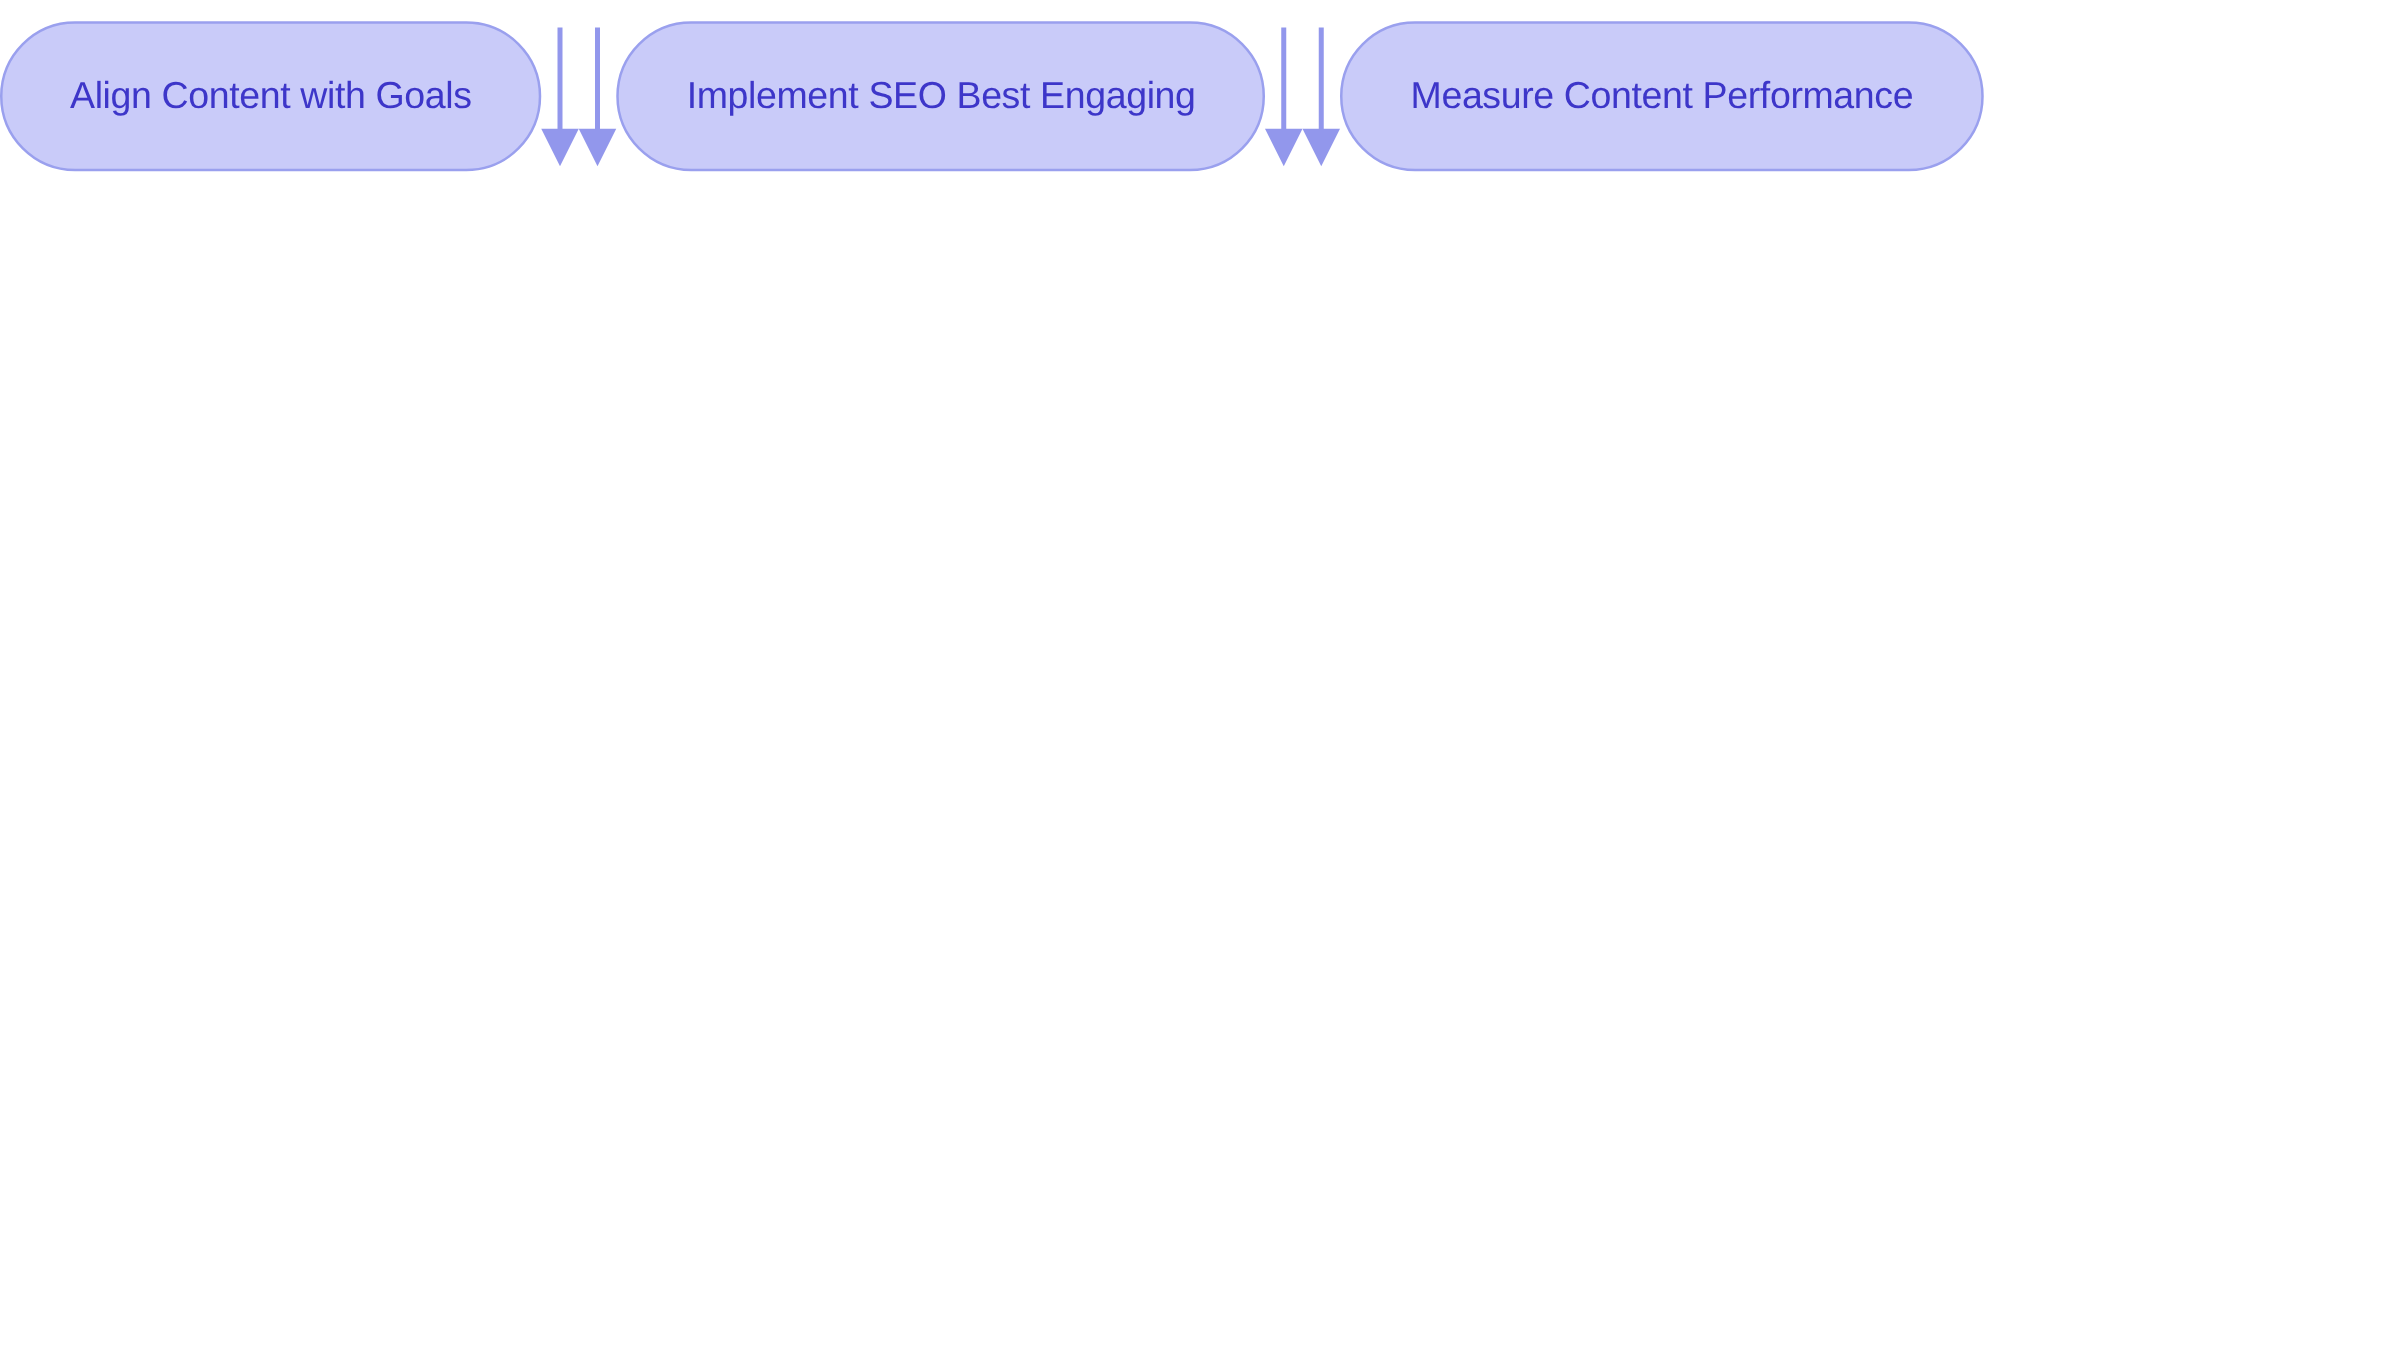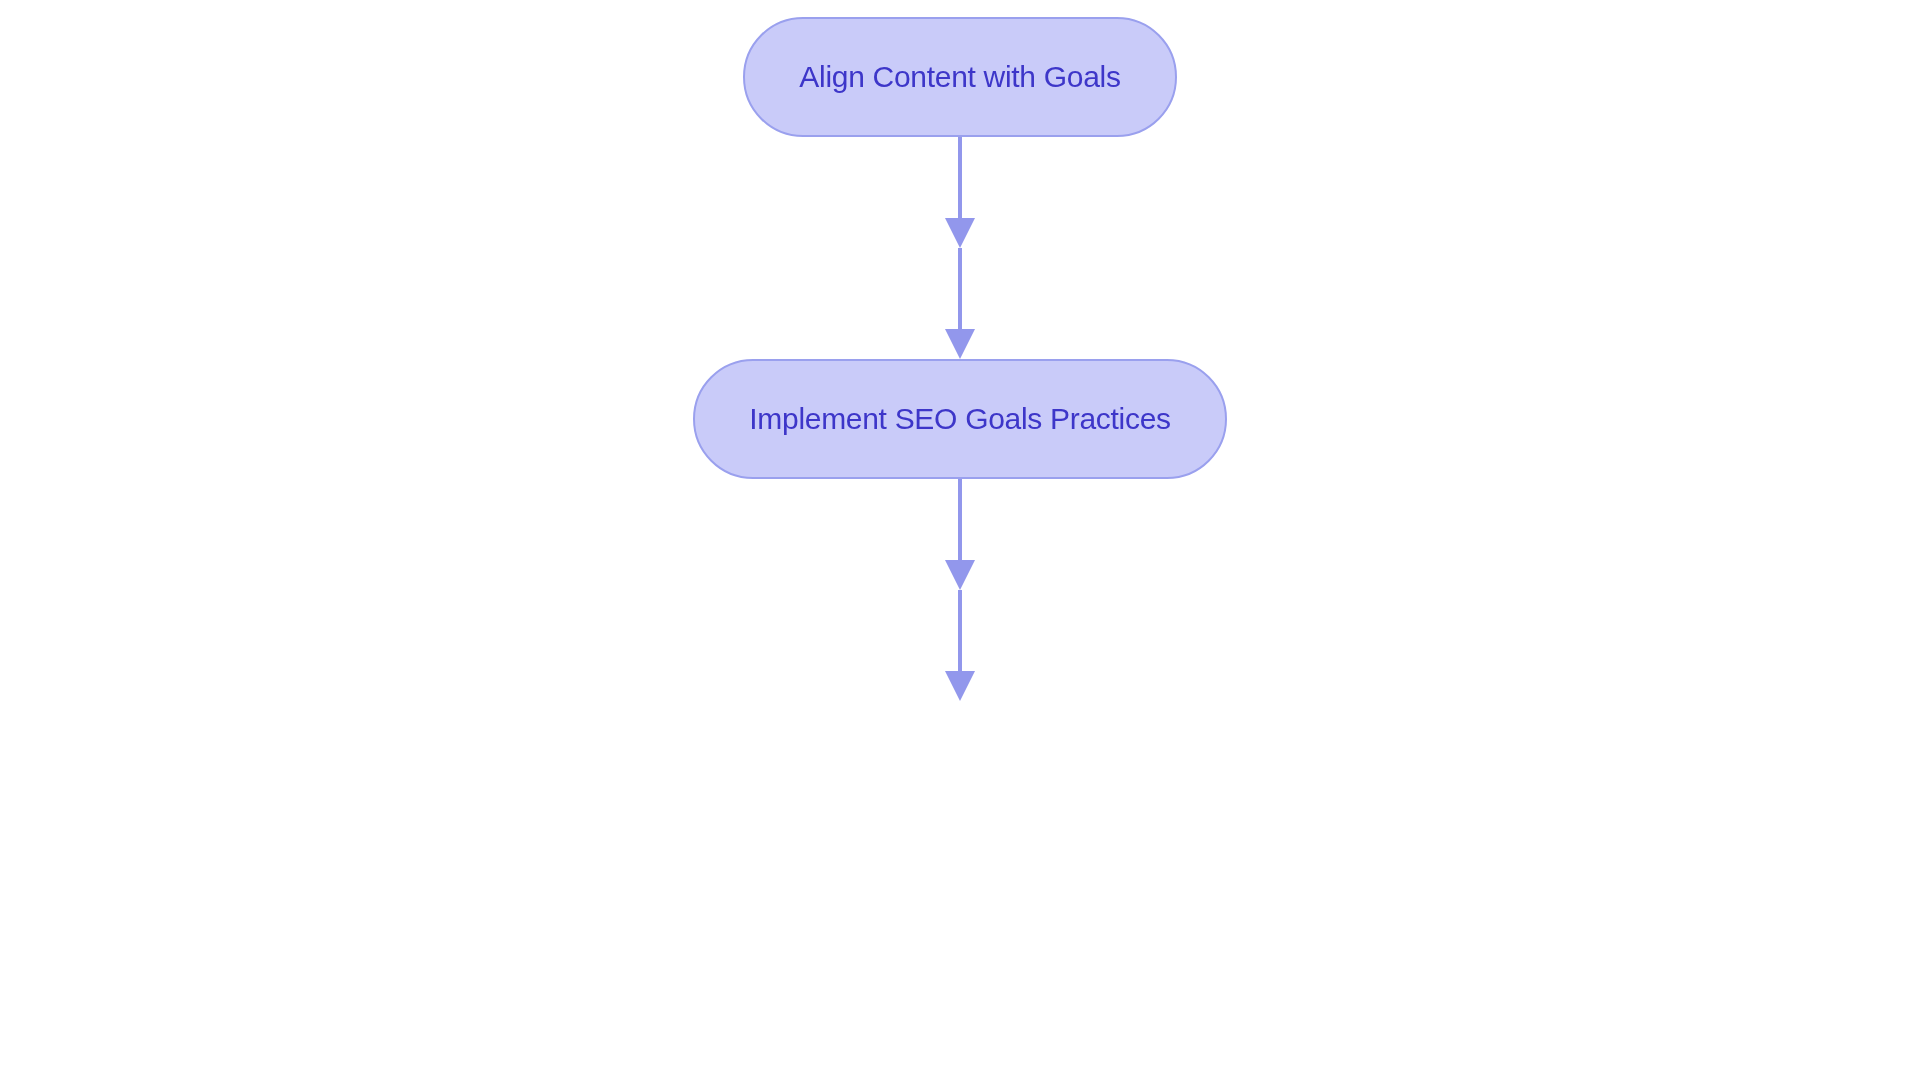--- a/index.html
+++ b/index.html
@@ -20,21 +20,21 @@
     height: 1083px;
     background: var(--page-bg);
     overflow: hidden;
   }
   .flowchart {
     position: absolute;
     top: 17px;
     left: 0;
     width: 100%;
     display: flex;
-    flex-direction: column;
+    flex-direction: row;
     align-items: center;
   }
   .node {
     height: 120px;
     min-width: 430px;
     padding: 0 54px;
     display: flex;
     align-items: center;
     justify-content: center;
     background: var(--node-fill);
@@ -80,29 +80,32 @@
       <div class="arrow-head"></div>
     </div>
 
 
     <div class="arrow">
       <div class="arrow-line"></div>
       <div class="arrow-head"></div>
     </div>
 
     <div class="node">
-      <span>Implement SEO Goals Practices</span>
+      <span>Implement SEO Best Engaging</span>
     </div>
 
     <div class="arrow">
       <div class="arrow-line"></div>
       <div class="arrow-head"></div>
     </div>
 
 
     <div class="arrow">
       <div class="arrow-line"></div>
       <div class="arrow-head"></div>
     </div>
 
+    <div class="node">
+      <span>Measure Content Performance</span>
+    </div>
 
   </div>
 </div>
 
 </body></html>

